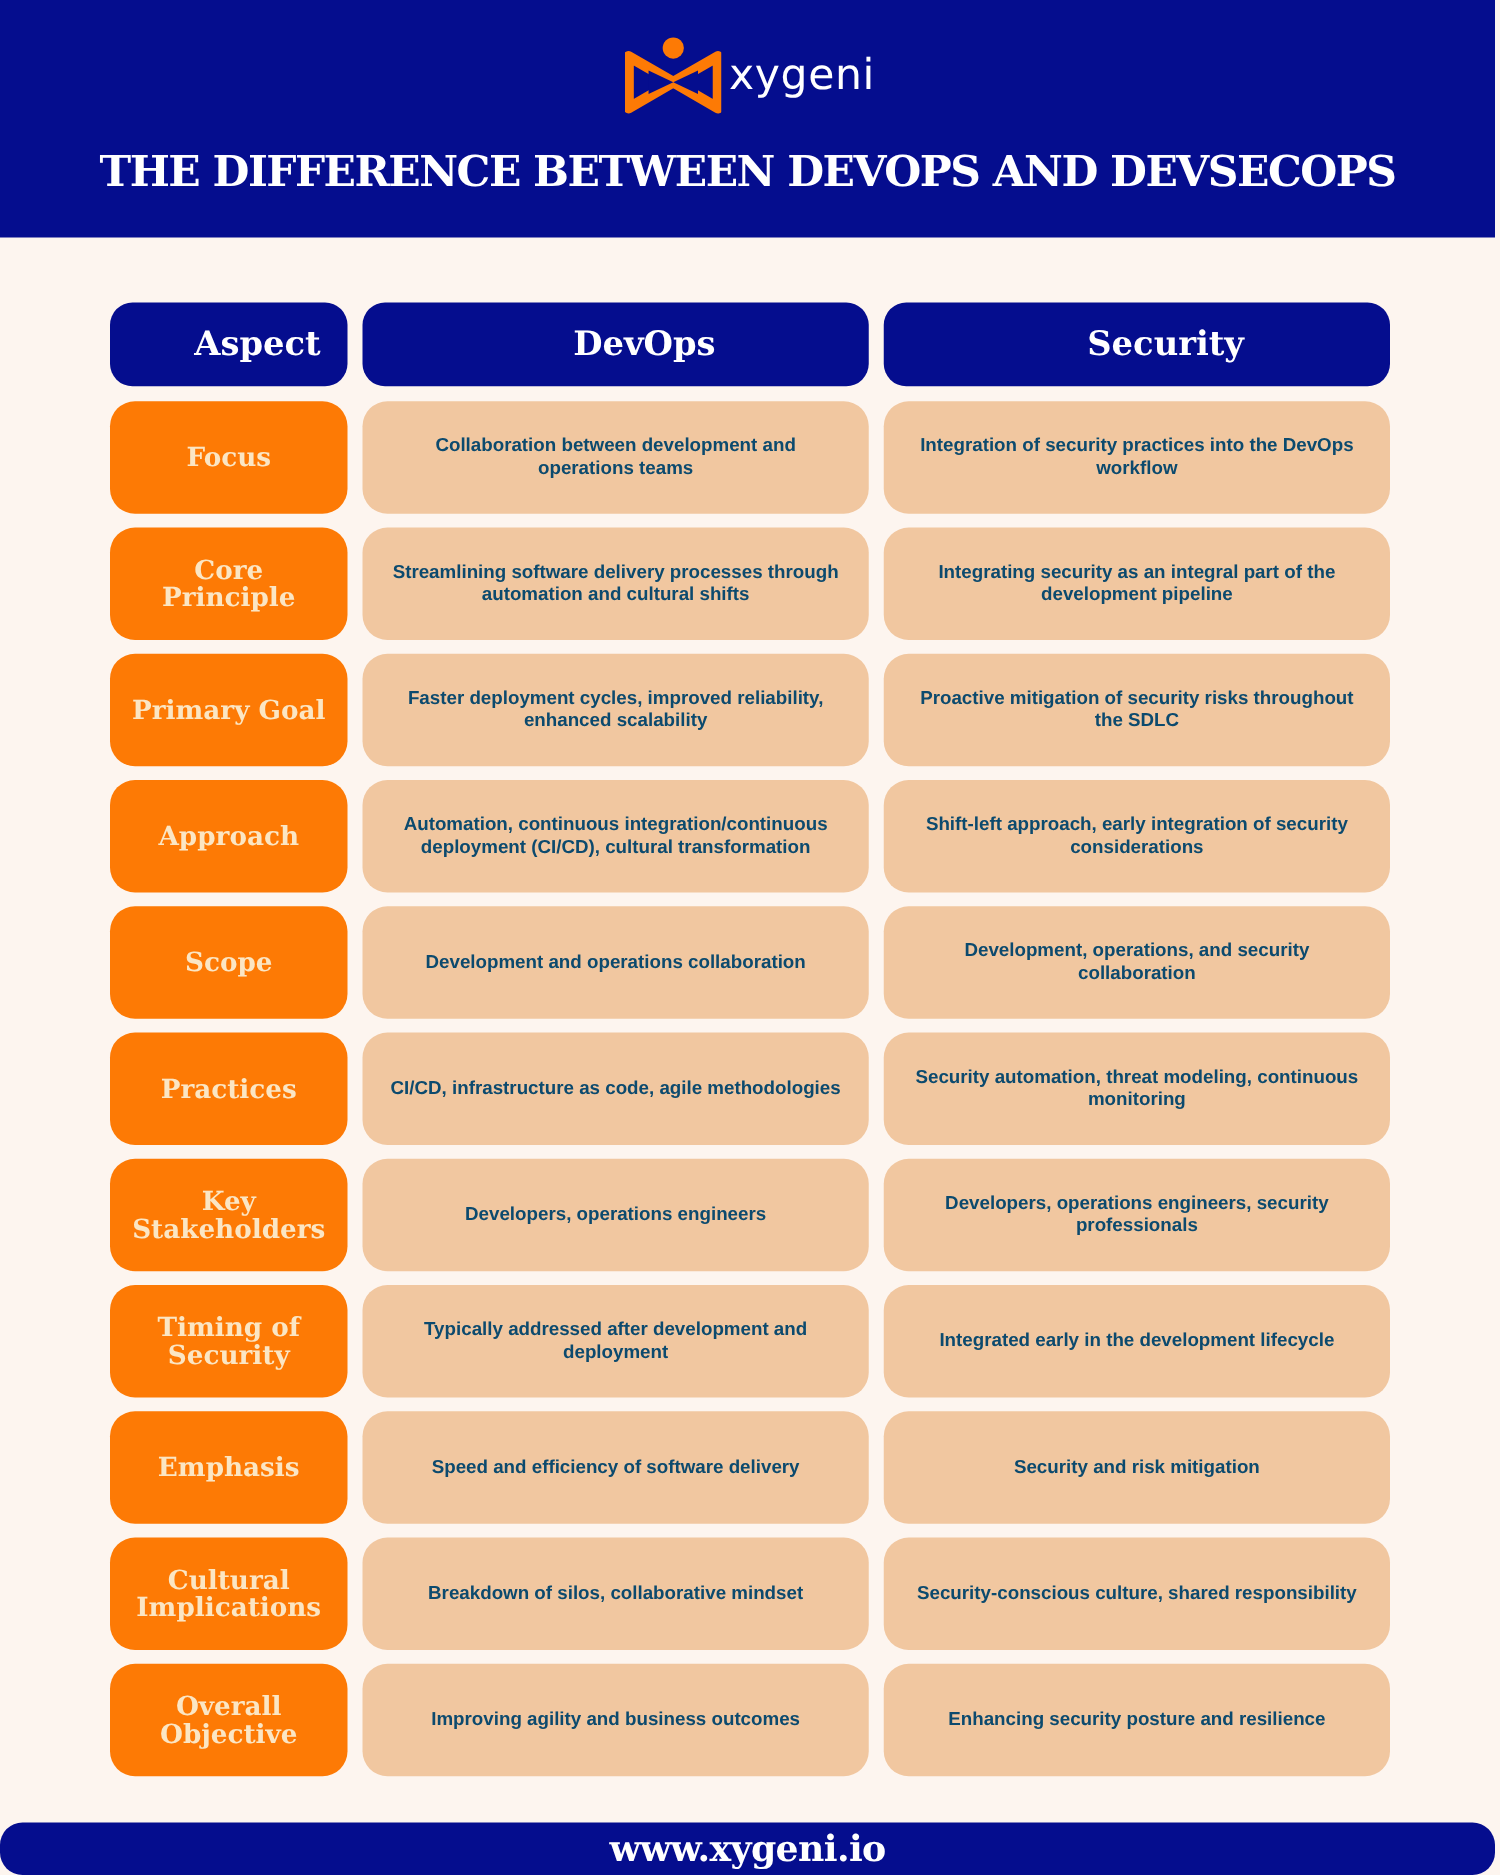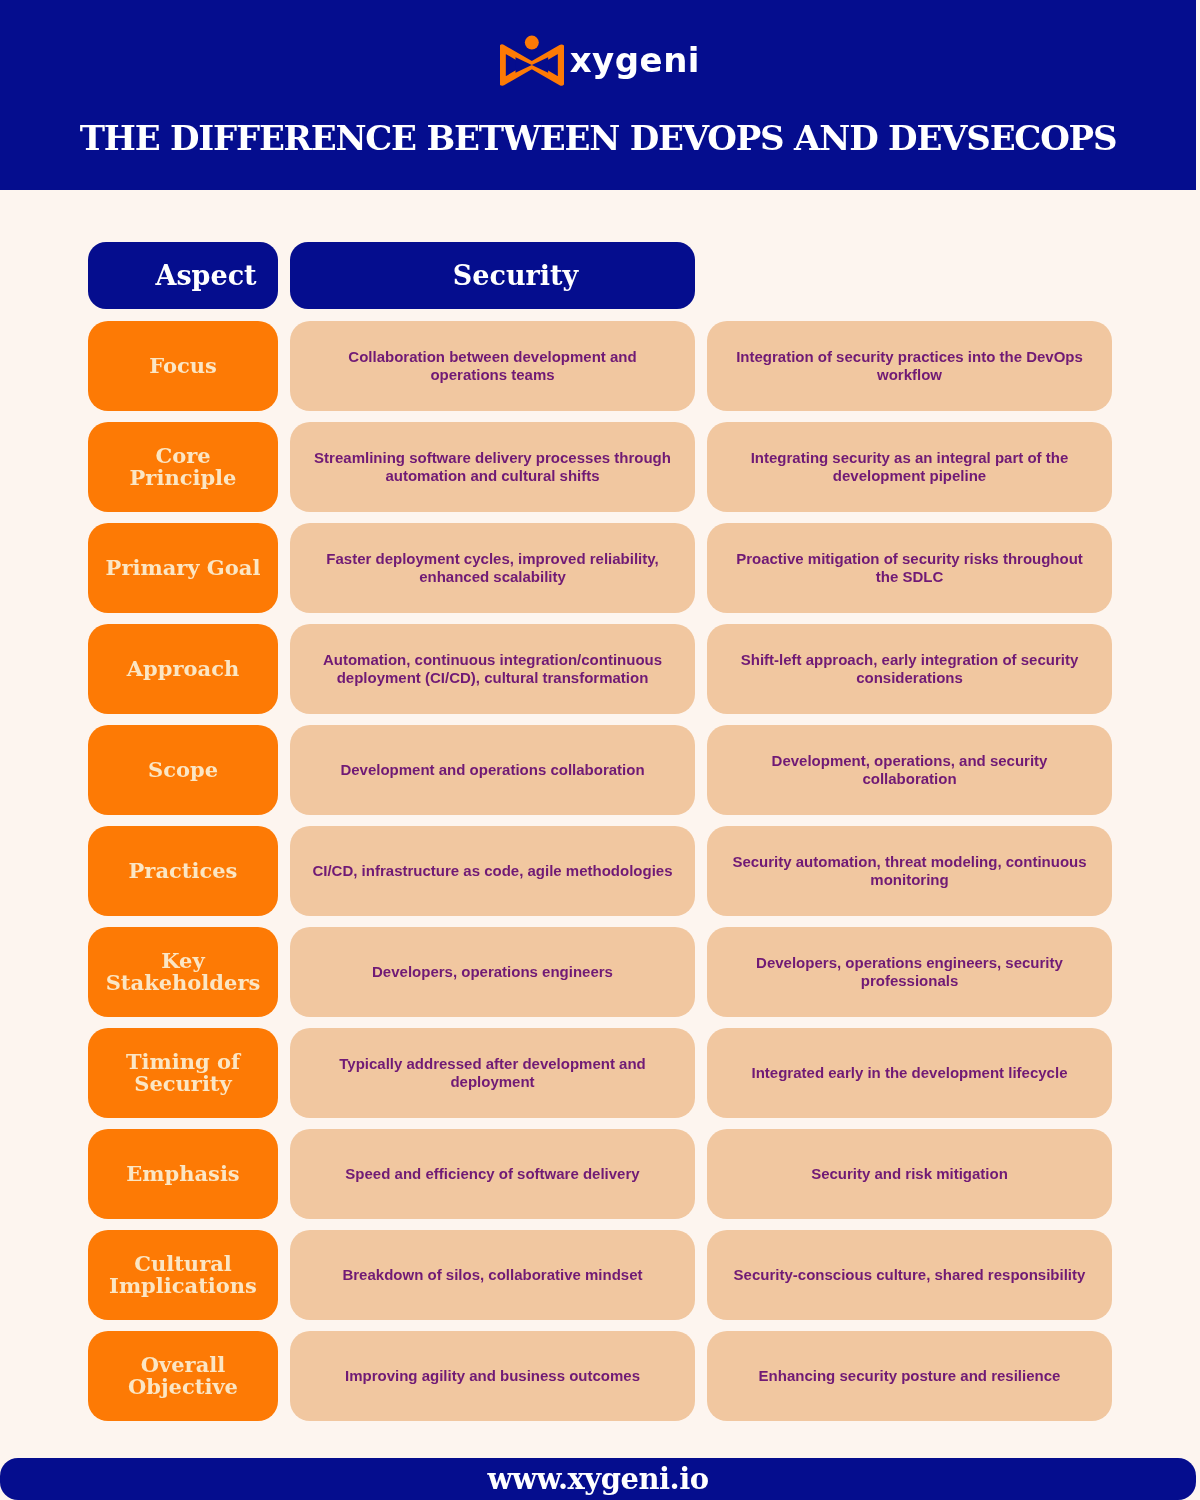--- a/index.html
+++ b/index.html
@@ -4,21 +4,21 @@
 <style>
   * { box-sizing: border-box; margin: 0; padding: 0; }
   html, body { width: 1200px; height: 1500px; background: #fdf5ef; overflow: hidden; }
   body { position: relative; font-family: "Liberation Sans", sans-serif; }
   .header {
     position: absolute; left: 0; top: 0; width: 1196px; height: 190px;
     background: #050d8e;
   }
   .logo { position: absolute; left: 500px; top: 26px; width: 200px; height: 72px; display: flex; align-items: center; }
   .logo svg { width: 82px; height: 72px; }
-  .logo-text { color: #ffffff; font-family: "DejaVu Sans", sans-serif; font-size: 34px; margin-left: 6px; margin-top: -4px; letter-spacing: 0.5px; font-weight: bold; }
+  .logo-text { color: #ffffff; font-family: "DejaVu Sans", sans-serif; font-size: 34px; margin-left: 6px; margin-top: -4px; letter-spacing: 0.5px; }
   .title {
     position: absolute; left: 0; top: 118px; width: 1196px; text-align: center;
     color: #ffffff; font-family: "DejaVu Serif", serif; font-weight: bold;
     font-size: 34px; letter-spacing: -1.2px;
   }
   .table { position: absolute; left: 88px; top: 242px; width: 1024px; }
   .row { display: flex; gap: 12px; margin-bottom: 11px; height: 90px; }
   .row.head { height: 67px; margin-bottom: 12px; }
   .cell {
     display: flex; align-items: center; justify-content: center; text-align: center;
@@ -31,21 +31,21 @@
     font-family: "DejaVu Serif", serif; font-weight: bold; font-size: 27px;
     border-radius: 18px;
     padding-left: 46px;
   }
   .aspect-cell {
     background: #fd7a05; color: #fbe6c4;
     font-family: "DejaVu Serif", serif; font-weight: bold; font-size: 21px; line-height: 22px;
     padding: 0 14px;
   }
   .value-cell {
-    background: #f1c7a0; color: #701a75;
+    background: #f1c7a0; color: #0c4a6e;
     font-family: "Liberation Sans", sans-serif; font-weight: bold; font-size: 15px; line-height: 18px;
     padding: 0 20px;
   }
   .footer {
     position: absolute; left: 0; top: 1458px; width: 1196px; height: 42px;
     background: #050d8e; color: #ffffff; text-align: center;
     font-family: "DejaVu Serif", serif; font-weight: bold; font-size: 29px; line-height: 42px;
     letter-spacing: -0.5px;
     border-radius: 18px;
   }
@@ -62,20 +62,21 @@
       <path d="M62 30 L41 40 L62 50 Z" fill="#050d8e"></path>
     </svg>
     <span class="logo-text">xygeni</span>
   </div>
   <div class="title">THE DIFFERENCE BETWEEN DEVOPS AND DEVSECOPS</div>
 </div>
 
 <div class="table">
   <div class="row head">
     <div class="cell c-aspect">Aspect</div>
+    <div class="cell c-main">DevOps</div>
     <div class="cell c-main">Security</div>
   </div>
 
   <div class="row">
     <div class="cell c-aspect aspect-cell">Focus</div>
     <div class="cell c-main value-cell">Collaboration between development and operations teams</div>
     <div class="cell c-main value-cell">Integration of security practices into the DevOps workflow</div>
   </div>
   <div class="row">
     <div class="cell c-aspect aspect-cell">Core Principle</div>

